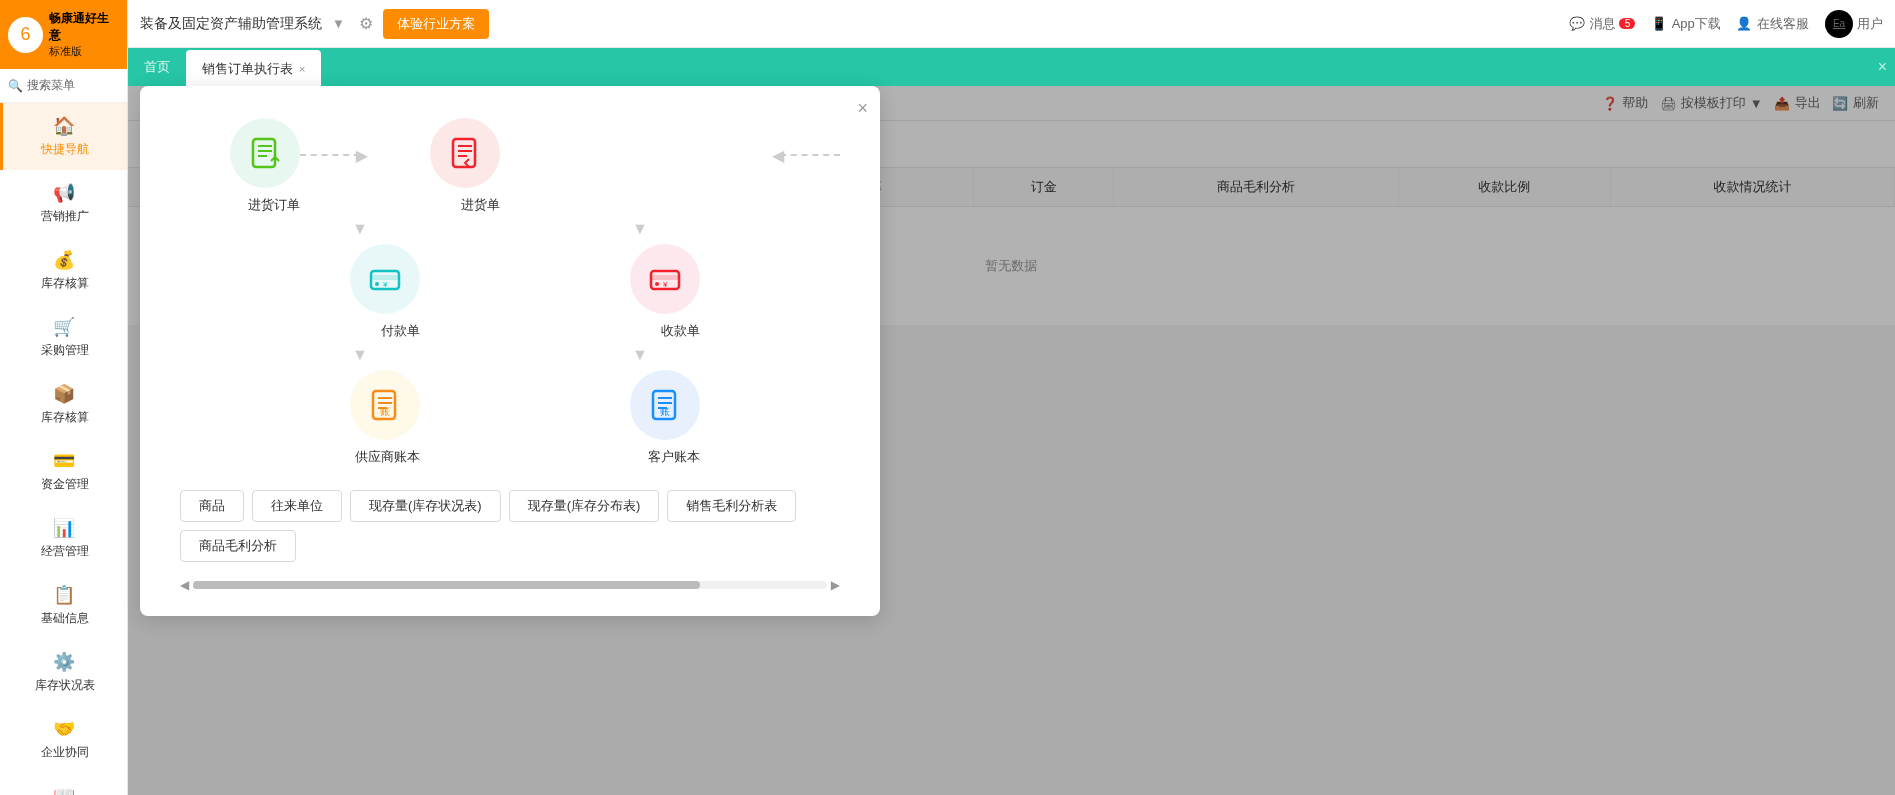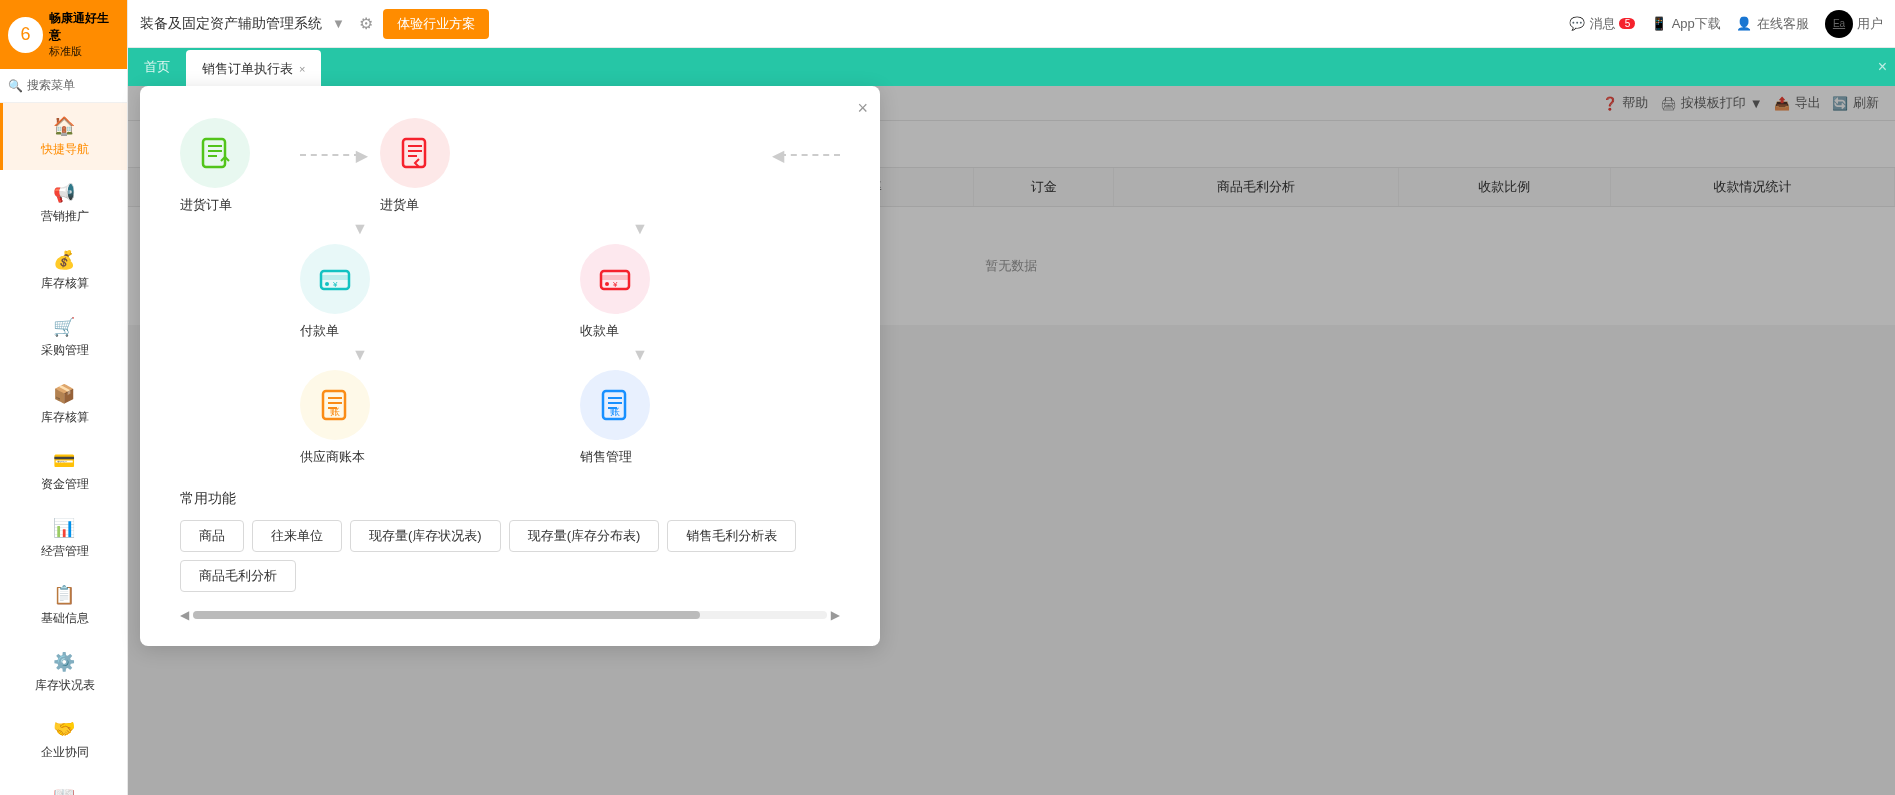--- a/index.html
+++ b/index.html
@@ -121,21 +121,21 @@
     }
 
     
     .flow-diagram {
       display: flex; flex-direction: column; gap: 0; margin-bottom: 24px;
     }
     .flow-row {
       display: flex; align-items: center; gap: 0; justify-content: flex-start;
     }
     .flow-node {
-      display: flex; flex-direction: column; align-items: flex-start; gap: 8px;
+      display: flex; flex-direction: column; align-items: flex-end; gap: 8px;
       cursor: pointer; min-width: 120px;
     }
     .flow-circle {
       width: 70px; height: 70px; border-radius: 50%; display: flex; align-items: center; justify-content: center;
       font-size: 28px;
     }
     .flow-label { font-size: 13px; color: #333; }
 
     
     .circle-green { background: #e8f8f0; }
@@ -458,28 +458,27 @@
       <div class="flow-node">
         <div class="flow-circle circle-blue">
           <svg width="36" height="36" viewBox="0 0 36 36">
               <rect x="6" y="4" width="22" height="28" rx="3" fill="none" stroke="#1890ff" stroke-width="2.5"></rect>
               <line x1="11" y1="11" x2="25" y2="11" stroke="#1890ff" stroke-width="2"></line>
               <line x1="11" y1="16" x2="25" y2="16" stroke="#1890ff" stroke-width="2"></line>
               <line x1="11" y1="21" x2="20" y2="21" stroke="#1890ff" stroke-width="2"></line>
               <text x="13" y="28" font-size="10" fill="#1890ff">账</text>
             </svg>
         </div>
-        <span class="flow-label">销售管理</span>
+        <span class="flow-label">客户账本</span>
       </div>
       <div style="flex:0 0 140px;"></div>
     </div>
   </div>
 
   <div class="common-functions">
-    <div class="common-title">常用功能</div>
     <div class="func-buttons">
       <button class="func-btn">商品</button>
       <button class="func-btn">往来单位</button>
       <button class="func-btn">现存量(库存状况表)</button>
       <button class="func-btn">现存量(库存分布表)</button>
       <button class="func-btn">销售毛利分析表</button>
       <button class="func-btn">商品毛利分析</button>
     </div>
   </div>
 

